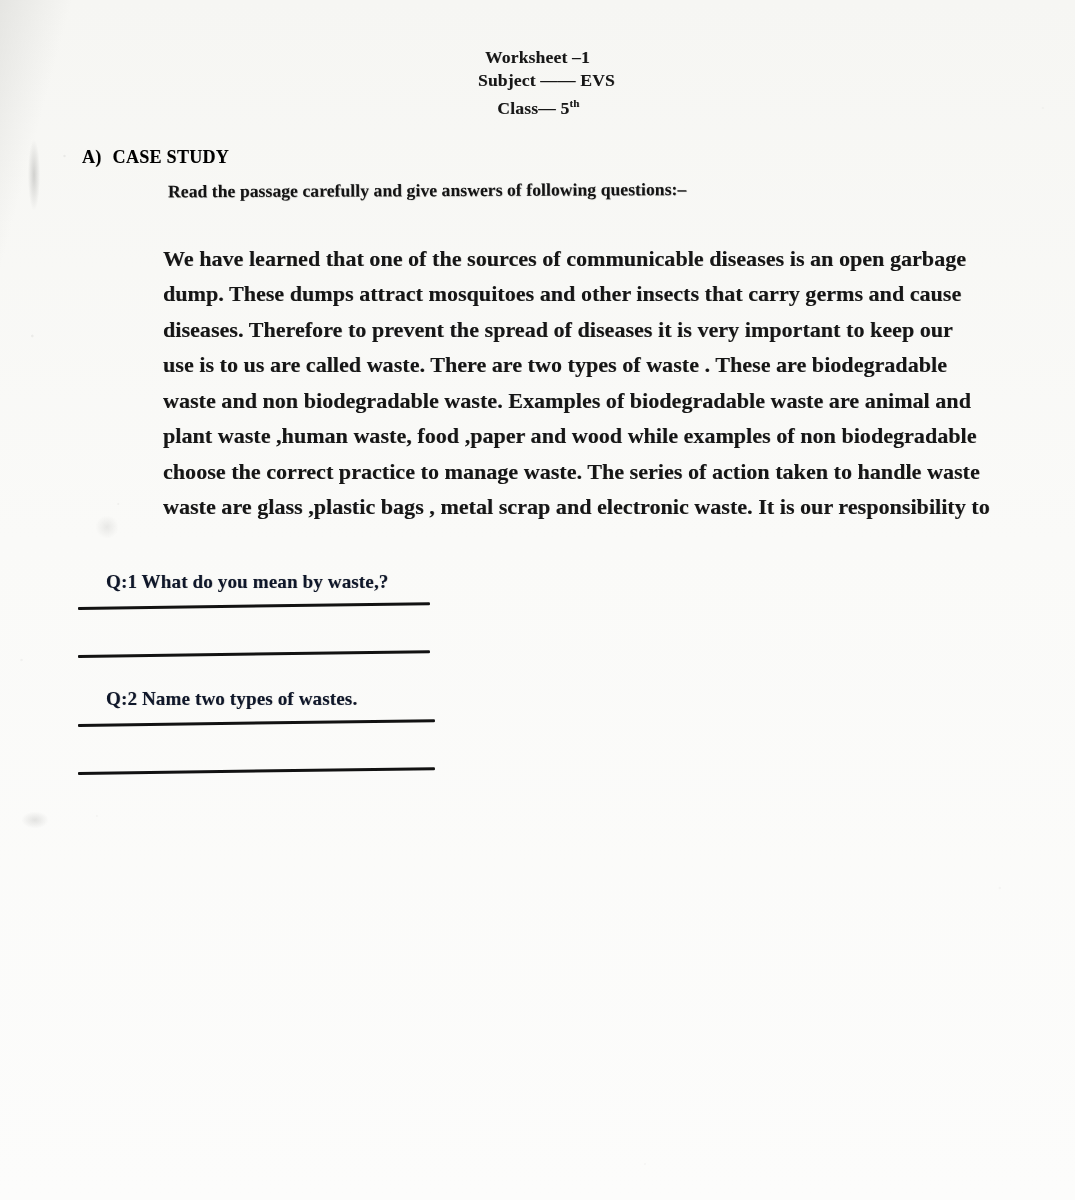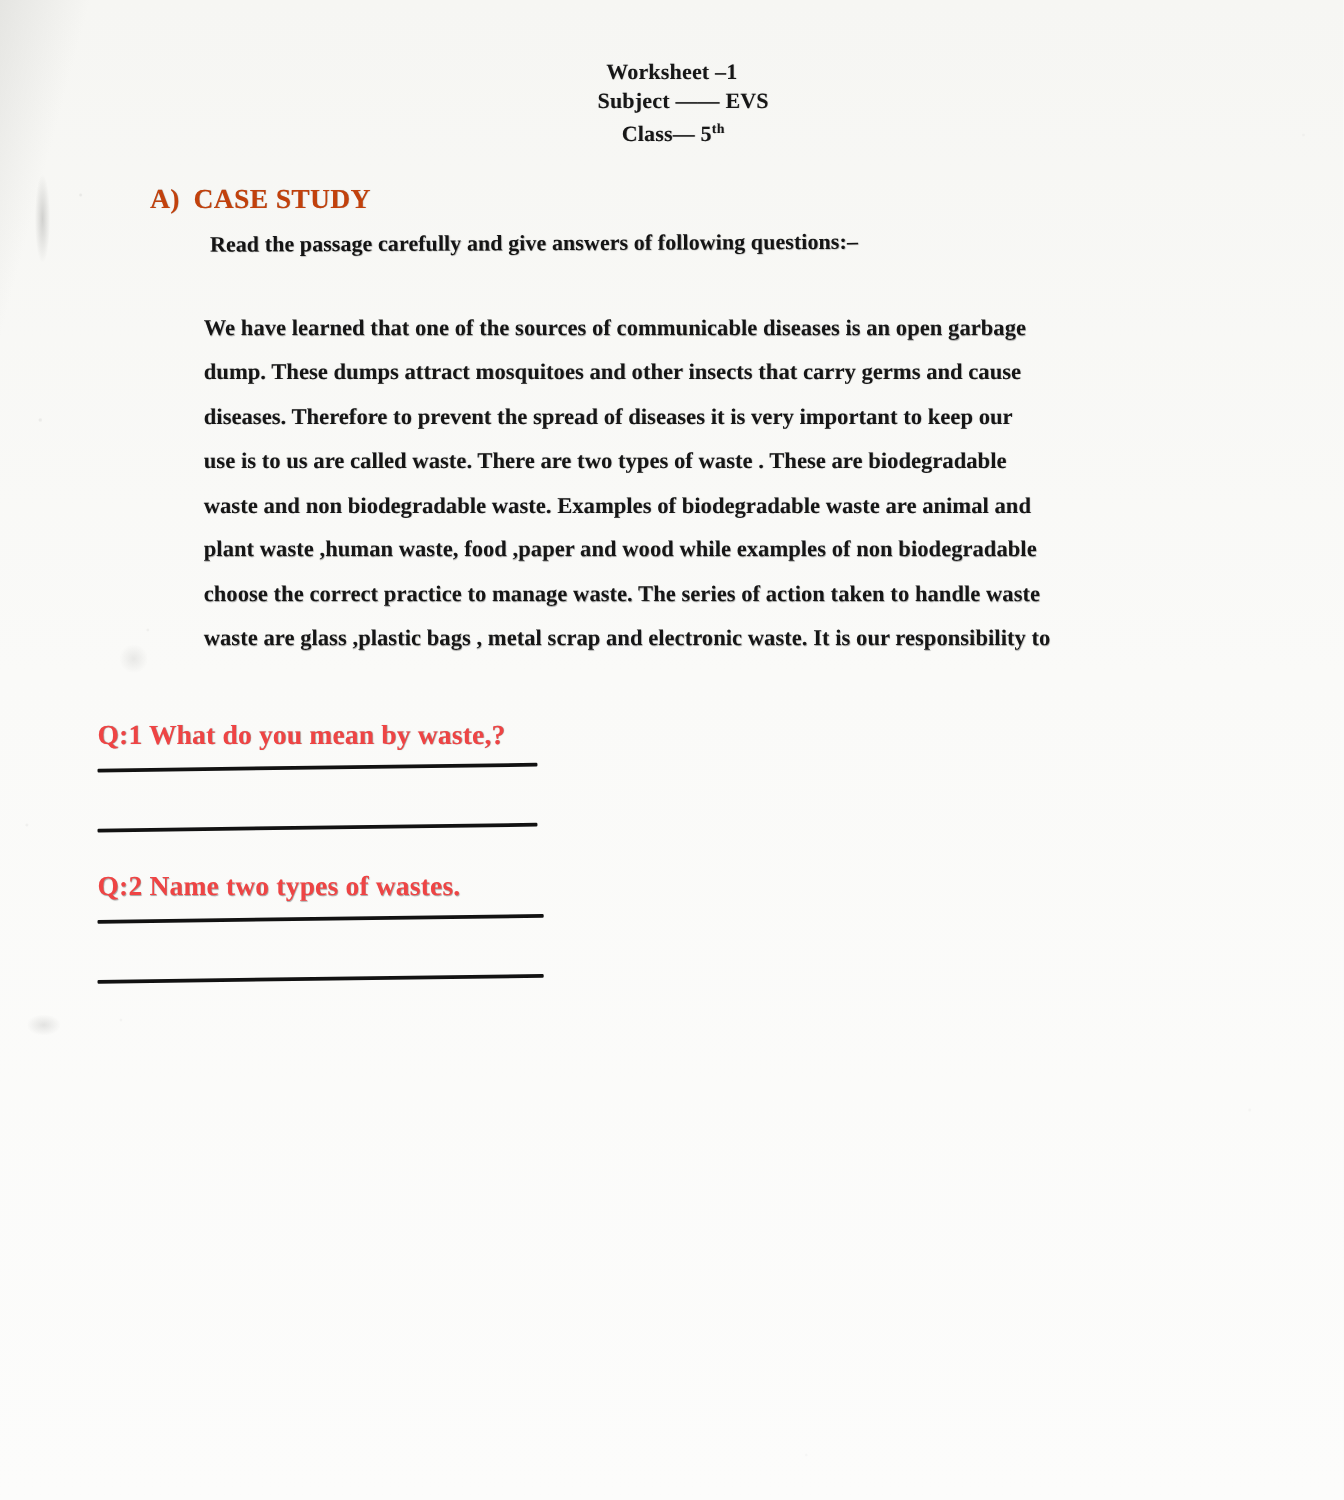--- a/index.html
+++ b/index.html
@@ -89,25 +89,25 @@
   .sup {
     font-size: 11px;
     vertical-align: super;
     font-weight: 700;
     text-align: right;
   }
 
   
   .section-a {
     margin-top: 27px;
-    padding-left: 120px;
-    font-size: 22px;
+    padding-left: 82px;
+    font-size: 18px;
     font-weight: 700;
     letter-spacing: 0.3px;
-    color: #c2410c;
+    color: #000000;
     text-shadow: 0.45px 0.35px 0.55px rgba(70,70,70,0.40);
   }
   .section-a .lbl { margin-right: 11px; }
 
   .instruction {
     margin-top: 14px;
     padding-left: 168px;
     font-size: 17.5px;
     font-weight: 700;
     letter-spacing: 0.1px;
@@ -117,21 +117,21 @@
     text-shadow: 0.5px 0.4px 0.7px rgba(60,60,60,0.5);
   }
 
   
   .passage {
     margin-top: 38px;
     padding-left: 163px;
     padding-right: 42px;
   }
   .passage .pline {
-    font-size: 18px;
+    font-size: 22px;
     line-height: 35.5px;
     font-weight: 600;
     letter-spacing: 0.05px;
     color: #161616;
     white-space: nowrap;
     text-shadow: 0.45px 0.4px 0.65px rgba(65,65,65,0.45);
   }
   .passage .pline.indent-dash {
     margin-left: -14px;
   }
@@ -141,26 +141,27 @@
     color: #3a3a3a;
   }
 
   
   .questions {
     margin-top: 46px;
     padding-left: 78px;
   }
   .qblock { position: relative; }
   .qtext {
-    font-size: 22px;
+    font-size: 19px;
     font-weight: 700;
     letter-spacing: 0.15px;
-    color: #ef4444;
+    color: #0f172a;
     text-shadow: 0.5px 0.4px 0.7px rgba(60,60,60,0.45);
     white-space: nowrap;
+    margin-left: 28px;
   }
   .answer-lines {
     margin-top: 14px;
     margin-bottom: 10px;
   }
   .aline {
     height: 3.2px;
     background: #121212;
     transform: rotate(-0.78deg);
     transform-origin: left center;

